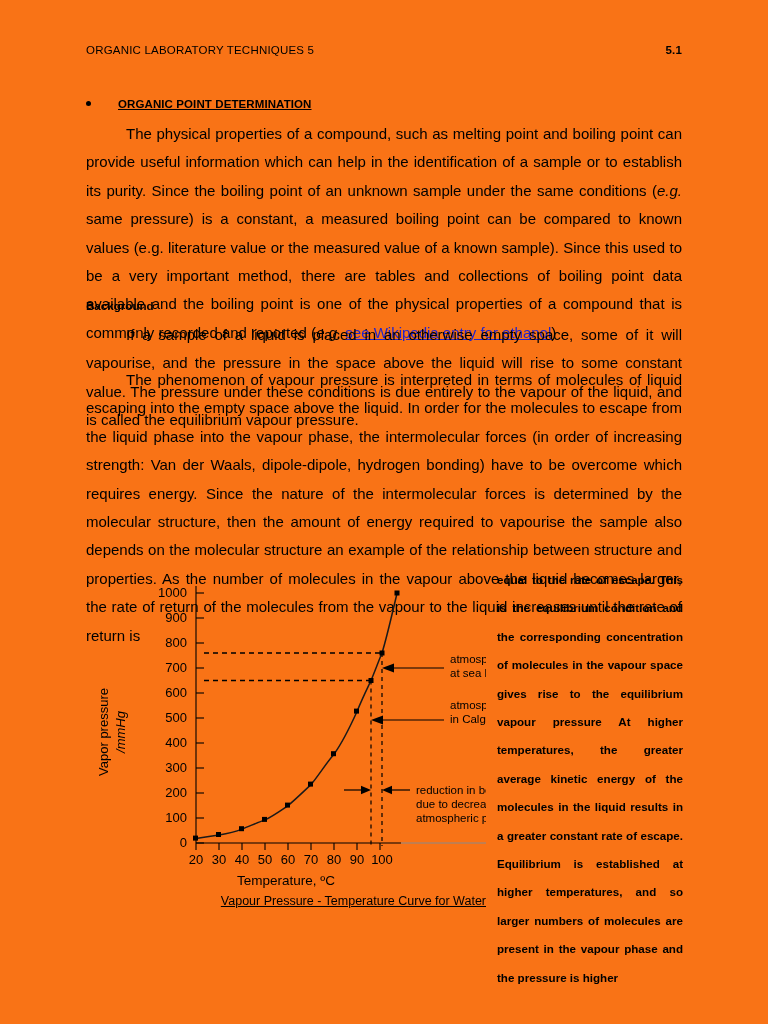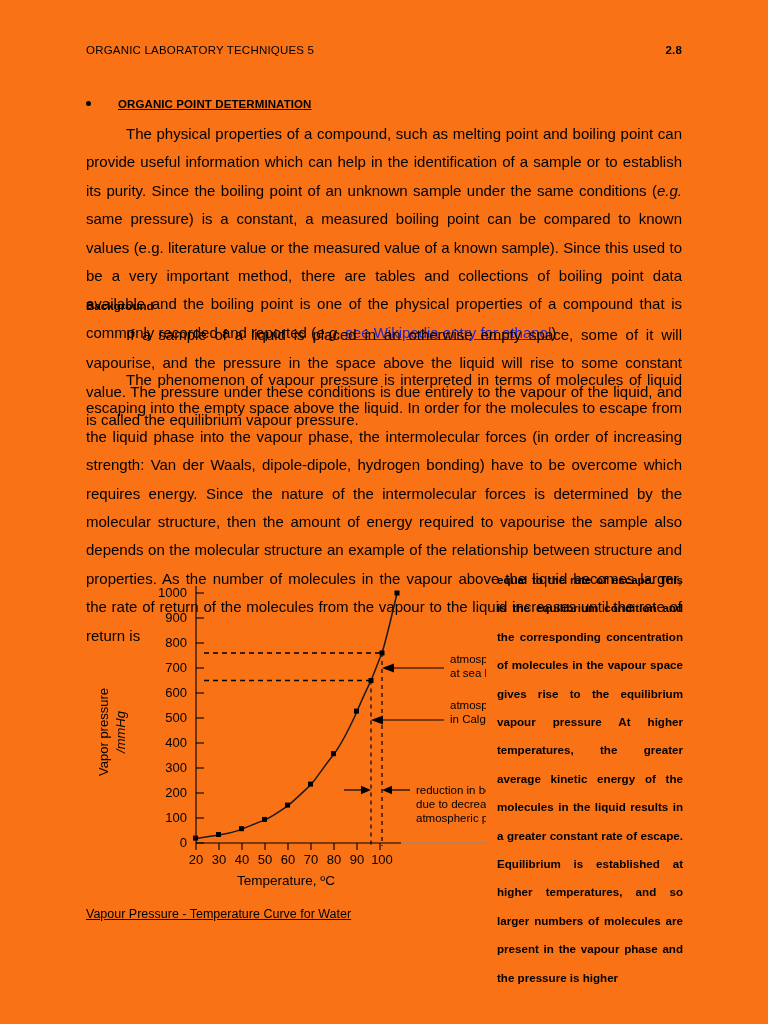--- a/index.html
+++ b/index.html
@@ -111,35 +111,35 @@
     position: absolute;
     left: 86px;
     top: 572px;
     width: 400px;
     height: 345px;
   }
   .figure svg { display: block; }
   .figure-caption {
     position: absolute;
     left: 0;
-    top: 335px;
+    top: 322px;
     width: 400px;
-    text-align: left;
+    text-align: right;
     font-size: 12.5px;
   }
   .figure-caption span { text-decoration: underline; }
 </style>
 </head>
 <body>
 
 <div class="page">
 
   <div class="doc-header">
     <span>ORGANIC LABORATORY TECHNIQUES 5</span>
-    <span class="page-num">2.8</span>
+    <span class="page-num">5.1</span>
   </div>
 
   <div class="section-heading">
     <span class="bullet-dot"></span>
     <span class="heading-text">ORGANIC POINT DETERMINATION</span>
   </div>
 
   <div class="body-block" id="para-intro">
     <span class="indent"></span><span>The physical properties of a compound, such as melting point and boiling point can provide useful information which can help in the identification of a sample or to establish its purity.  Since the boiling point of an unknown sample under the same conditions (</span><em>e.g.</em><span> same pressure) is a constant, a measured boiling point can be compared to known values (e.g. literature value or the measured value of a known sample).  Since this used to be a very important method, there are tables and collections of boiling point data available and the boiling point is one of the physical properties of a compound that is commonly recorded and reported (</span><em>e.g.</em> <a class="link" href="#">see Wikipedia entry for ethanol</a><span>)</span>
   </div>

